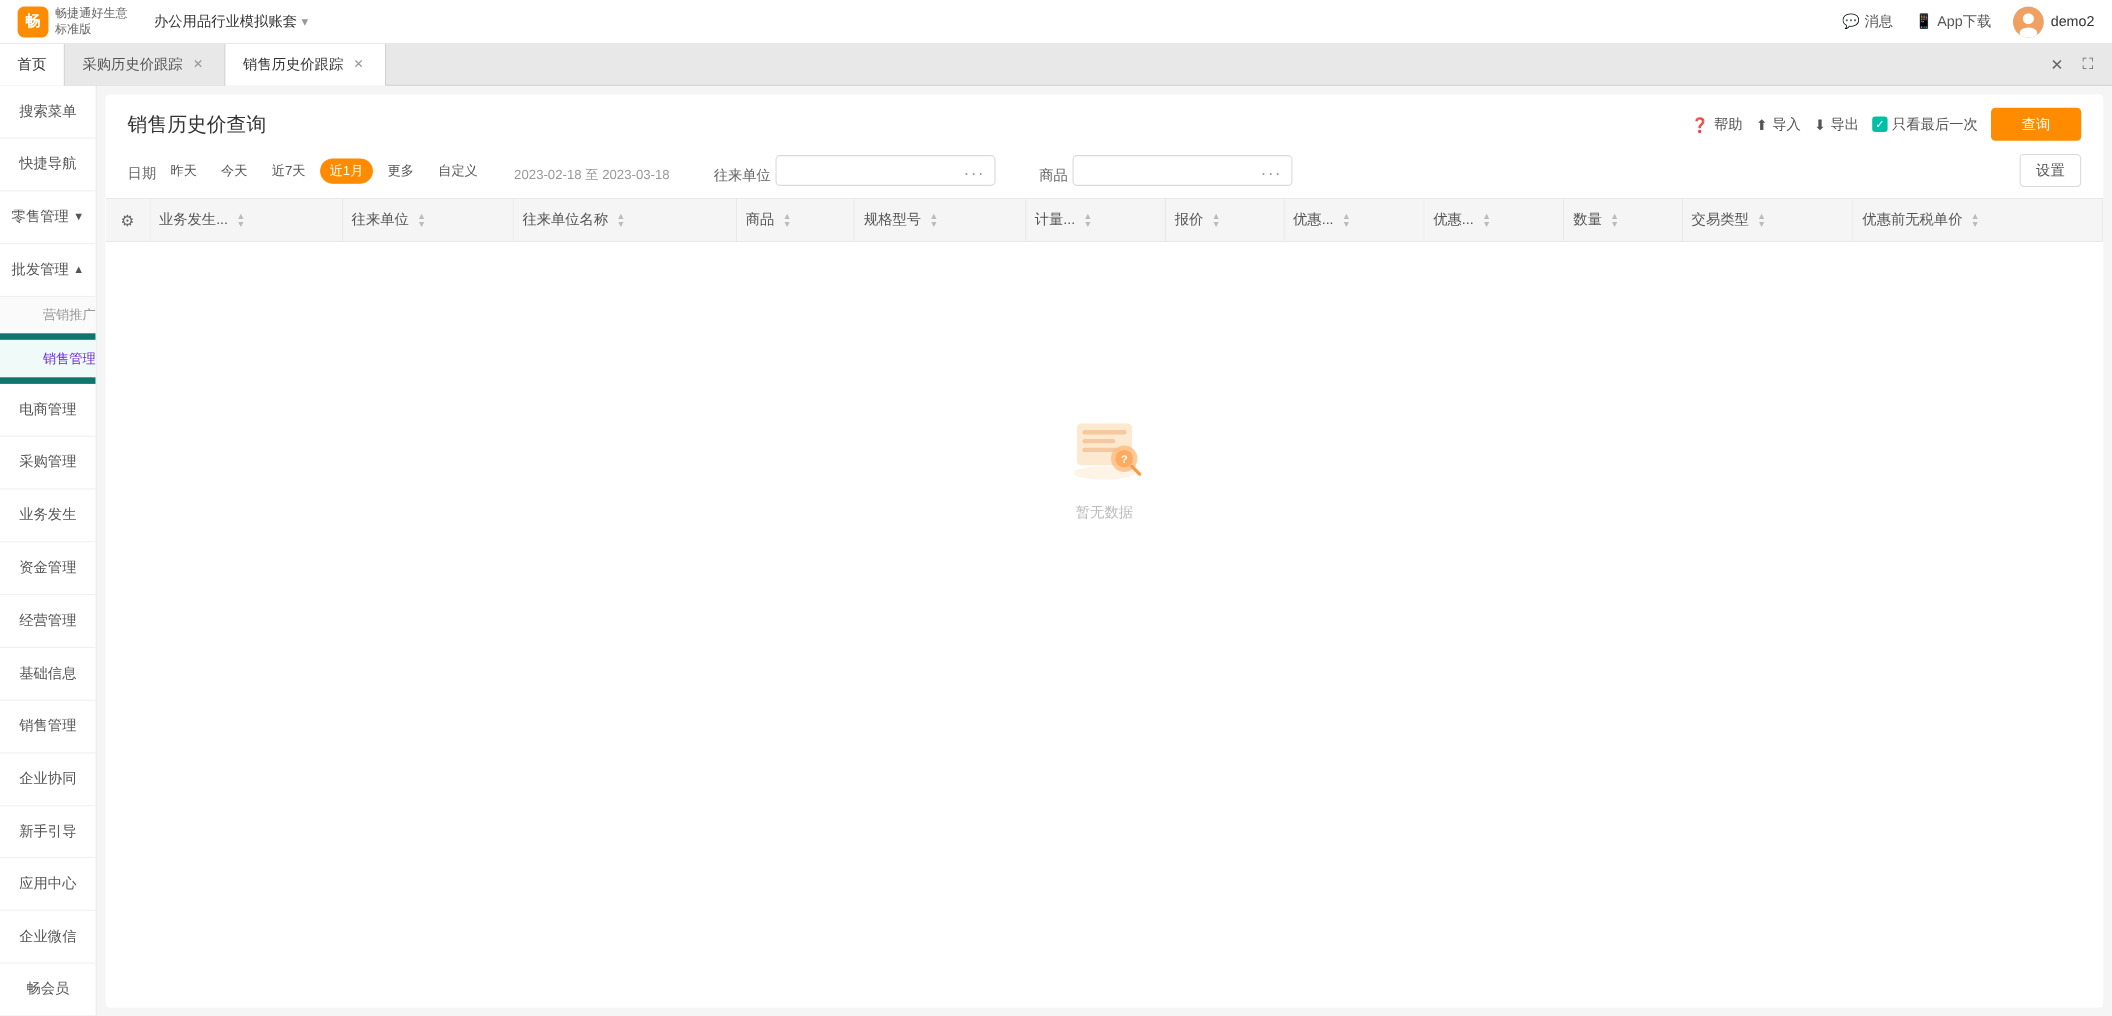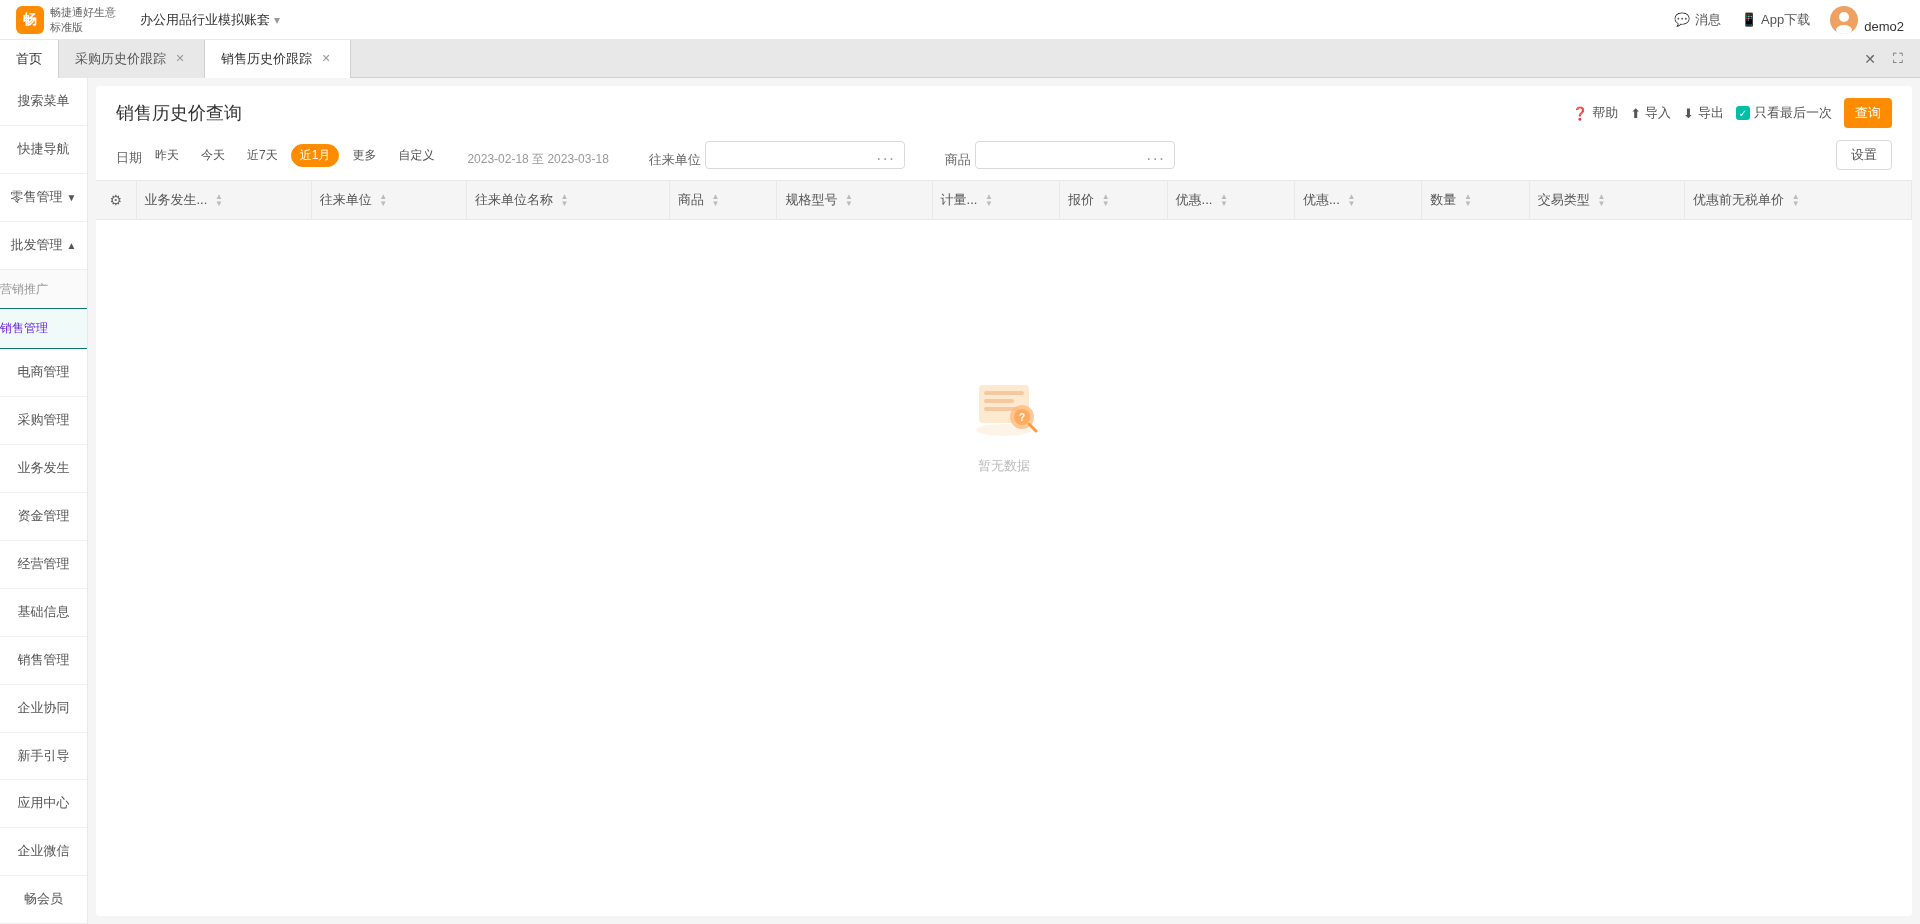--- a/index.html
+++ b/index.html
@@ -10,21 +10,21 @@
     .top-bar-left { display: flex; align-items: center; gap: 8px; }
     .logo-area { display: flex; align-items: center; gap: 6px; }
     .logo-icon { width: 28px; height: 28px; background: #ff8c00; border-radius: 6px; display: flex; align-items: center; justify-content: center; }
     .logo-icon span { color: #fff; font-size: 14px; font-weight: bold; }
     .logo-text { font-size: 11px; color: #666; line-height: 1.3; }
     .breadcrumb-area { display: flex; align-items: center; gap: 4px; margin-left: 16px; }
     .breadcrumb-text { font-size: 13px; color: #333; }
     .breadcrumb-arrow { color: #999; font-size: 12px; }
     .top-bar-right { display: flex; align-items: center; gap: 20px; }
     .top-bar-btn { display: flex; align-items: center; gap: 4px; font-size: 13px; color: #555; cursor: pointer; }
-    .user-area { display: flex; align-items: flex-end; gap: 6px; }
+    .user-area { display: flex; align-items: center; gap: 6px; }
     .user-avatar { width: 28px; height: 28px; border-radius: 50%; background: #ccc; overflow: hidden; display: flex; align-items: center; justify-content: center; }
     .user-name { font-size: 13px; color: #333; }
 
     
     .tab-bar { height: 38px; background: #e8e8e8; display: flex; align-items: center; flex-shrink: 0; border-bottom: 1px solid #d0d0d0; }
     .tab { height: 38px; padding: 0 16px; display: flex; align-items: center; gap: 6px; font-size: 13px; cursor: pointer; border-right: 1px solid #d0d0d0; color: #555; background: #e8e8e8; white-space: nowrap; }
     .tab.home { background: #fff; color: #333; font-weight: 500; border-bottom: none; }
     .tab.active { background: #fff; color: #333; border-bottom: none; }
     .tab-close { width: 16px; height: 16px; border-radius: 50%; display: flex; align-items: center; justify-content: center; font-size: 11px; color: #999; cursor: pointer; }
     .tab-spacer { flex: 1; }
@@ -32,35 +32,35 @@
     .tab-action-btn { width: 20px; height: 20px; display: flex; align-items: center; justify-content: center; color: #666; cursor: pointer; font-size: 14px; }
 
     
     .main-layout { display: flex; flex: 1; overflow: hidden; }
 
     
     .sidebar { width: 88px; background: #fff; border-right: 1px solid #e8e8e8; display: flex; flex-direction: column; flex-shrink: 0; overflow-y: auto; }
     .sidebar-item { height: 48px; display: flex; align-items: center; justify-content: center; font-size: 13px; color: #555; cursor: pointer; border-bottom: 1px solid #f0f0f0; text-align: center; padding: 0 4px; line-height: 1.3; }
     .sidebar-item.has-arrow { position: relative; }
     .sidebar-arrow { margin-left: 4px; font-size: 10px; }
-    .sidebar-section { height: 40px; display: flex; align-items: center; justify-content: flex-start; font-size: 12px; color: #999; border-bottom: 1px solid #0f766e; background: #fafafa; }
+    .sidebar-section { height: 40px; display: flex; align-items: center; justify-content: flex-end; font-size: 12px; color: #999; border-bottom: 6px solid #0f766e; background: #fafafa; }
 
     
     .content-area { flex: 1; display: flex; flex-direction: column; overflow: hidden; background: #f5f5f5; }
 
     
     .page-header { background: #fff; padding: 12px 20px 0; border-bottom: 1px solid #e8e8e8; flex-shrink: 0; }
     .page-title-row { display: flex; align-items: center; justify-content: space-between; margin-bottom: 12px; }
     .page-title { font-size: 18px; font-weight: 500; color: #333; }
     .page-actions { display: flex; align-items: center; gap: 12px; }
     .page-action-item { display: flex; align-items: center; gap: 4px; font-size: 13px; color: #555; cursor: pointer; }
     .checkbox-label { display: flex; align-items: center; gap: 4px; font-size: 13px; color: #555; }
     .checkbox-custom { width: 14px; height: 14px; border-radius: 3px; background: #00bfa5; display: flex; align-items: center; justify-content: center; }
     .checkbox-custom span { color: #fff; font-size: 10px; }
-    .query-btn { background: #ff8c00; color: #fff; border: none; border-radius: 4px; padding: 6px 11px; font-size: 13px; cursor: pointer; }
+    .query-btn { background: #ff8c00; color: #fff; border: none; border-radius: 4px; padding: 6px 28px; font-size: 13px; cursor: pointer; }
     .setting-btn { background: #fff; color: #555; border: 1px solid #d9d9d9; border-radius: 4px; padding: 5px 14px; font-size: 13px; cursor: pointer; }
 
     
     .filter-row { display: flex; align-items: center; gap: 20px; padding-bottom: 10px; }
     .filter-group { display: flex; align-items: flex-end; gap: 4px; }
     .filter-label { color: #666; font-size: 13px; white-space: nowrap; }
     .date-options { display: flex; align-items: center; gap: 4px; }
     .date-btn { padding: 2px 8px; border-radius: 12px; font-size: 12px; color: #555; cursor: pointer; border: 1px solid transparent; }
     .date-btn.active { background: #ff8c00; color: #fff; border-color: #ff8c00; border-radius: 12px; }
     .date-range { font-size: 12px; color: #999; margin-left: 4px; }

